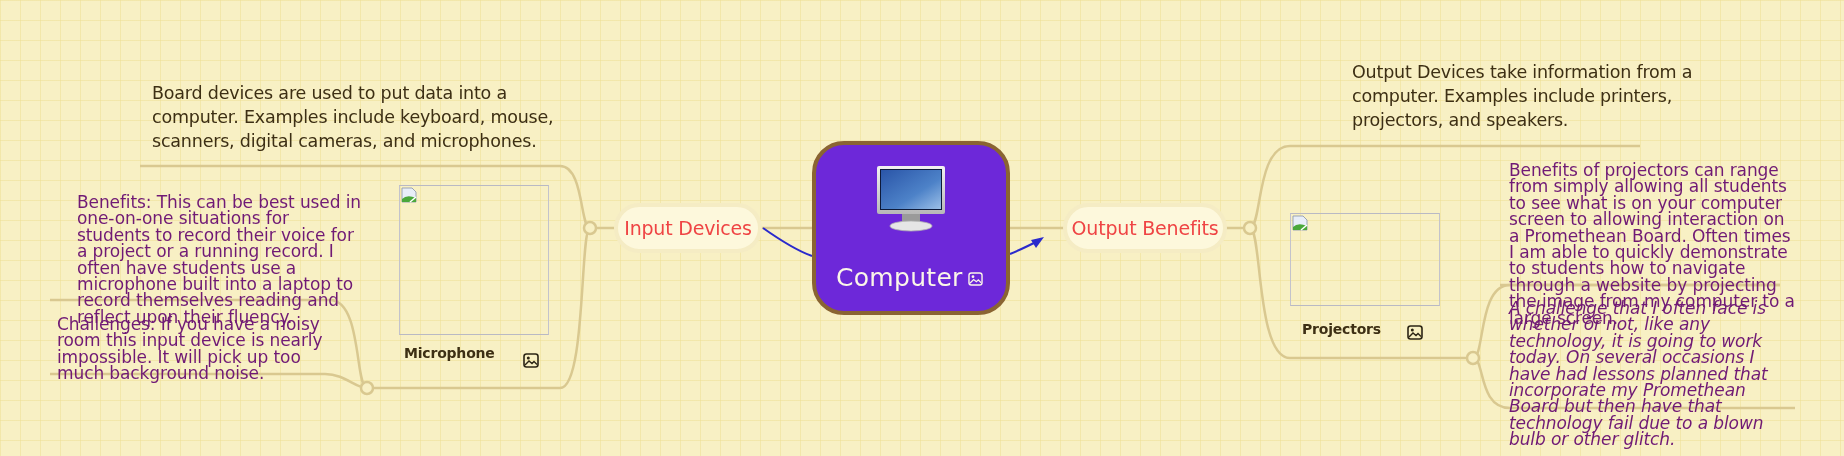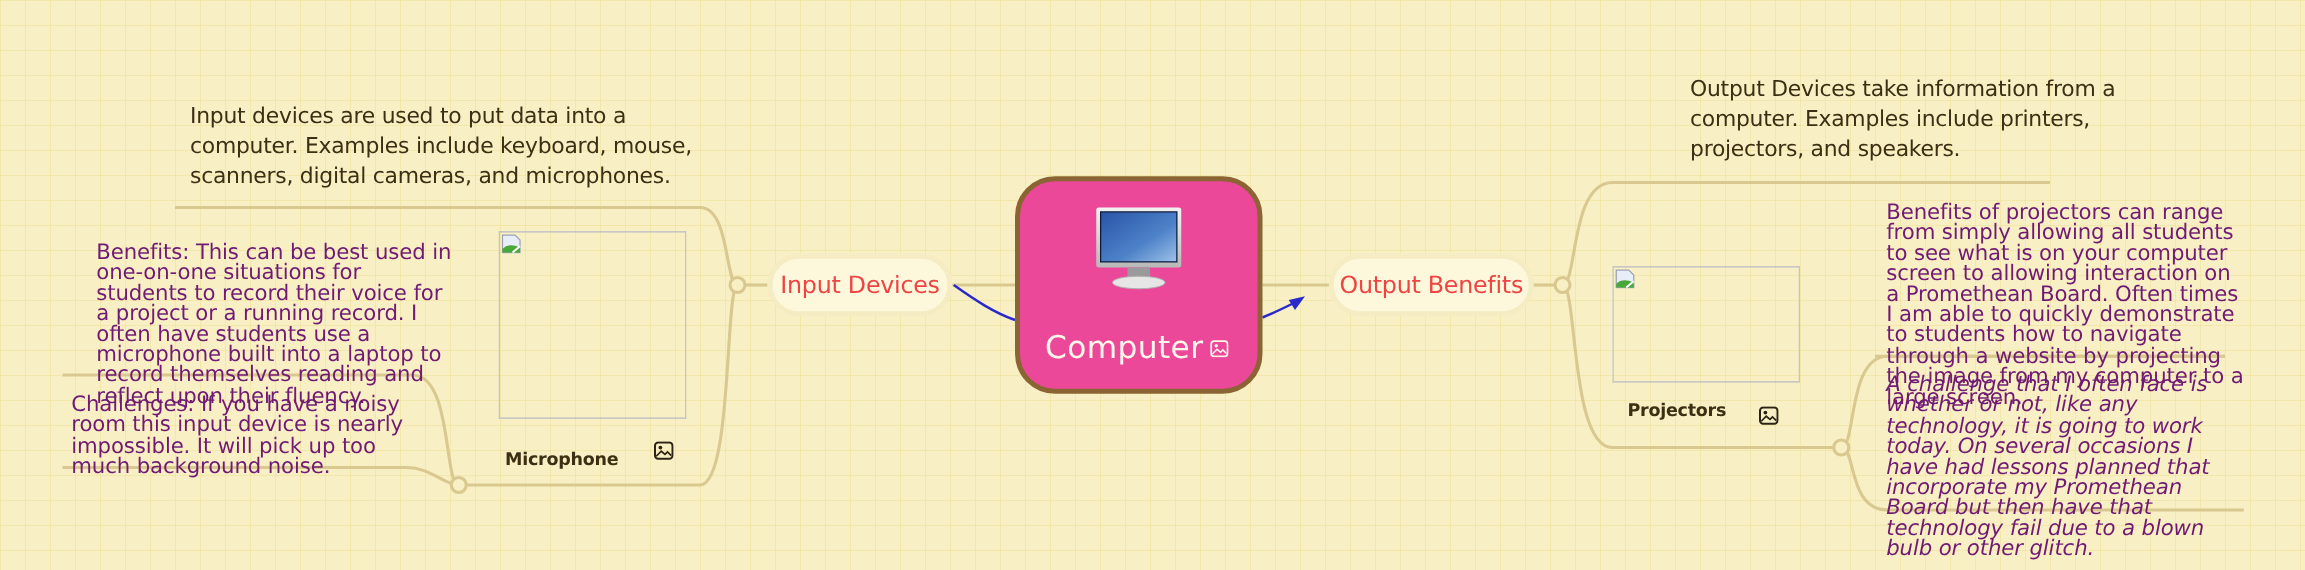--- a/index.html
+++ b/index.html
@@ -17,21 +17,21 @@
   .abs { position:absolute; }
   .desc-big { font-size:17.5px; line-height:24px; color:#3d2f14; letter-spacing:-0.2px; }
   .desc-small { font-size:17px; line-height:16.4px; color:#701a75; letter-spacing:-0.1px; }
   .pill {
     position:absolute; background:#fdf8dc; border:4px solid #f5ecc4; border-radius:30px;
     font-size:19px; color:#ef4444; display:flex; align-items:center; justify-content:center;
     box-sizing:border-box; letter-spacing:-0.2px;
   }
   .central {
     position:absolute; left:812px; top:141px; width:198px; height:174px; box-sizing:border-box;
-    background:#ec4899; border:4px solid #8a6432; border-radius:32px;
+    background:#6d28d9; border:4px solid #8a6432; border-radius:32px;
   }
   .central-label { position:absolute; left:20px; top:118px; font-size:25px; color:#fbf6e8; letter-spacing:0.3px; }
   .central-img-icon { position:absolute; left:152px; top:127px; }
   .monitor { position:absolute; left:60px; top:20px; }
   .img-frame {
     position:absolute; border-top:1px solid #b9b9c4; border-bottom:1px solid #b9b9c4;
     border-left:1px solid #c3c3cc; border-right:1px solid #c3c3cc; box-sizing:border-box;
   }
   .broken-img { position:absolute; left:1px; top:1px; width:16px; height:16px; }
   .topic-label { position:absolute; font-size:14px; font-weight:bold; color:#3d2f14; letter-spacing:-0.2px; }
@@ -69,35 +69,35 @@
     <circle cx="1473" cy="358" r="6"></circle>
   </g>
 
   <g fill="none" stroke="#2a2acc" stroke-width="2">
     <path d="M 763 228 C 780 240, 795 250, 812 256"></path>
     <path d="M 1010 254 C 1020 250, 1032 244, 1040 240"></path>
   </g>
   <polygon points="1044,237 1031,240 1036,248" fill="#2a2acc"></polygon>
 </svg>
 
-<div class="abs desc-big" style="left:152px; top:81px; width:420px;">Input devices are used to put data into a computer.  Examples include keyboard, mouse, scanners, digital cameras, and microphones.</div>
+<div class="abs desc-big" style="left:152px; top:81px; width:420px;">Board devices are used to put data into a computer.  Examples include keyboard, mouse, scanners, digital cameras, and microphones.</div>
 
 <div class="abs desc-small" style="left:57px; top:194px; width:290px;margin-left:20px;">Benefits:  This can be best used in one-on-one situations for students to record their voice for a project or a running record.  I often have students use a microphone built into a laptop to record themselves reading and reflect upon their fluency.</div>
 
 <div class="abs desc-small" style="left:57px; top:316px; width:290px;">Challenges:  If you have a noisy room this input device is nearly impossible.  It will pick up too much background noise.</div>
 
 <div class="img-frame" style="left:399px; top:185px; width:150px; height:150px;">
   <svg class="broken-img" viewBox="0 0 16 16">
     <path d="M1 1 H11 L15 5 V15 H1 Z" fill="#e8eef8" stroke="#9aa3b3" stroke-width="1"></path>
     <path d="M1 12 Q6 7 15 11 V15 H1 Z" fill="#4aa83a"></path>
     <path d="M9 15 L15 10" stroke="#ffffff" stroke-width="1.5"></path>
   </svg>
 </div>
 
-<div class="topic-label" style="left:404px; top:360px;text-align:center;">Microphone</div>
+<div class="topic-label" style="left:404px; top:345px;text-align:center;">Microphone</div>
 <svg class="img-icon" style="left:523px; top:353px;" width="16" height="15" viewBox="0 0 16 15">
   <rect x="1" y="1" width="14" height="13" rx="2.5" fill="none" stroke="#2b2414" stroke-width="1.6"></rect>
   <circle cx="5.3" cy="5" r="1.5" fill="#2b2414"></circle>
   <path d="M2 12 L6 8 L9 10.5 L11 8.5 L14 11.5" fill="none" stroke="#2b2414" stroke-width="1.4"></path>
 </svg>
 
 <div class="pill" style="left:614px; top:203px; width:148px; height:50px;">Input Devices</div>
 
 <div class="central">
   <svg class="monitor" width="70" height="70" viewBox="0 0 70 70">

